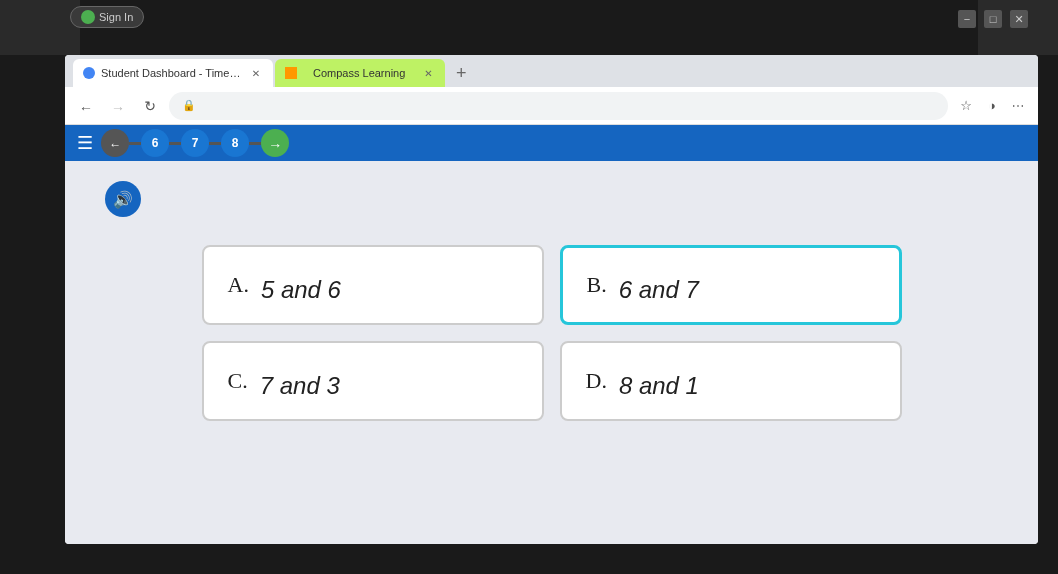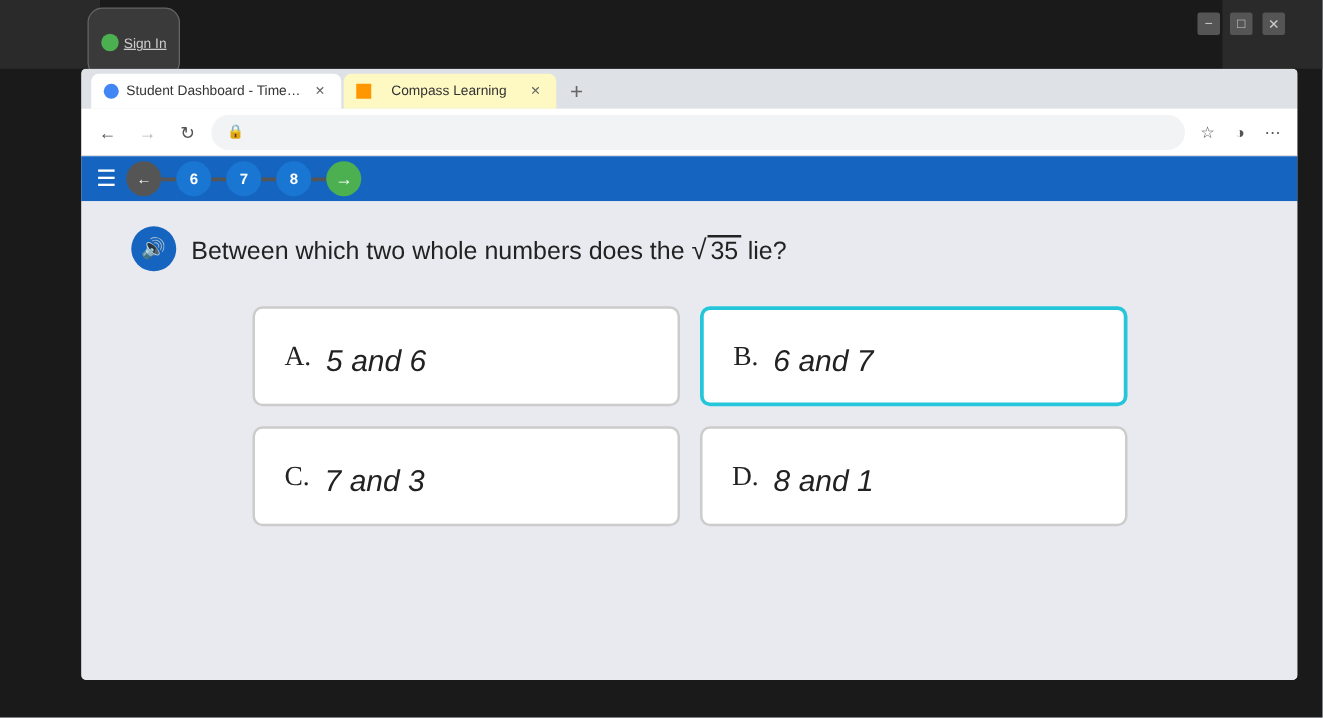--- a/index.html
+++ b/index.html
@@ -335,40 +335,39 @@
       left: 70px;
       display: flex;
       align-items: center;
       gap: 4px;
     }
 
     .signin-btn {
       background: #3a3a3a;
       border: 1px solid #666;
       border-radius: 12px;
-      padding: 20px 10px;
+      padding: 3px 10px;
       color: #ccc;
       font-size: 11px;
       cursor: pointer;
       display: flex;
-      align-items: flex-end;
+      align-items: center;
       gap: 4px;
-      text-decoration: underline;
     }
 
     .signin-icon {
       width: 14px;
       height: 14px;
       background: #4caf50;
       border-radius: 50%;
     }
 
     
     .compass-tab {
-      background: #fef9c3;
+      background: #bef264;
       gap: 16px;
     }
 
     .compass-tab .tab-favicon {
       background: #ff9800;
       border-radius: 0;
     }
   </style>
 </head>
 <body>
@@ -434,26 +433,20 @@
         <div class="step-btn arrow">→</div>
       </div>
     </div>
 
     <div class="content-area">
 
       <div class="question-row">
         <div class="audio-btn">
           <span>🔊</span>
         </div>
-        <div class="question-text">
-          <span>Between which two whole numbers does the </span><span style="display:inline-flex;align-items:baseline;gap:1px;">
-            <span style="font-size:22px;line-height:1;">√</span>
-              <span style="border-top:2px solid #222;padding:0 2px;font-size:20px;display:inline-block;vertical-align:top;margin-top:2px;">35</span>
-          </span><span> lie?</span>
-        </div>
       </div>
 
       <div class="answer-grid">
 
         <div class="answer-option">
           <span class="option-letter">A.</span>
           <span class="option-text">5 and 6</span>
         </div>
 
         <div class="answer-option selected" style="border:3px solid #26c6da;">

